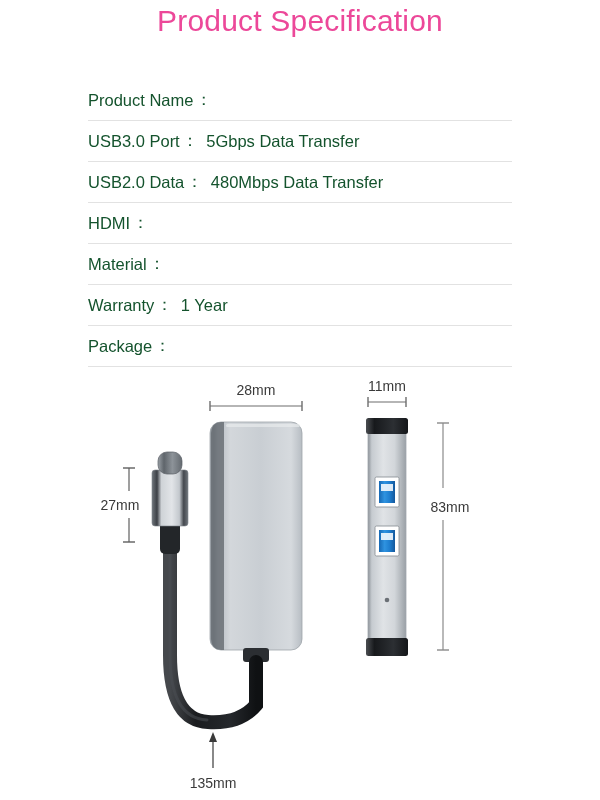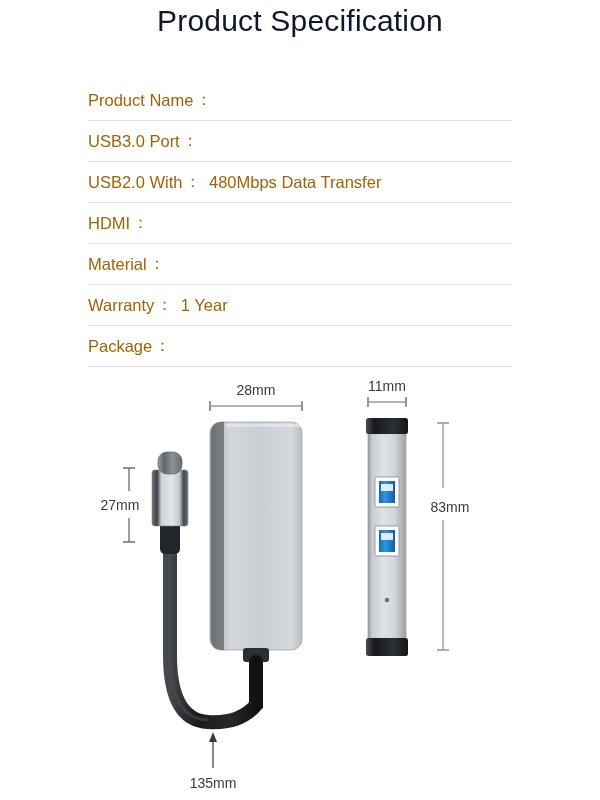--- a/index.html
+++ b/index.html
@@ -18,38 +18,38 @@
 
   
   .title {
     position: absolute;
     top: 4px;
     left: 0;
     width: 600px;
     text-align: center;
     font-size: 30px;
     font-weight: 400;
-    color: #0f172a;
+    color: #ec4899;
     letter-spacing: 0.2px;
   }
 
   
   .spec-table {
     position: absolute;
     top: 80px;
     left: 88px;
     width: 424px;
   }
   .spec-row {
     height: 40px;
     display: flex;
     align-items: center;
     border-bottom: 1px solid #e2e2e2;
     font-size: 16.5px;
-    color: #a16207;
+    color: #14532d;
     white-space: nowrap;
   }
   .spec-row:first-child {
     border-top: none;
   }
   .spec-label { }
   .spec-sep { padding: 0 2px; }
   .spec-value { padding-left: 6px; }
 
   
@@ -76,24 +76,25 @@
 <div class="spec-table">
 
   <div class="spec-row">
     <span class="spec-label">Product Name</span>
     <span class="spec-sep">：</span>
   </div>
 
   <div class="spec-row">
     <span class="spec-label">USB3.0 Port</span>
     <span class="spec-sep">：</span>
-  </div>
-
-  <div class="spec-row">
-    <span class="spec-label">USB2.0 With</span>
+    <span class="spec-value">5Gbps Data Transfer</span>
+  </div>
+
+  <div class="spec-row">
+    <span class="spec-label">USB2.0 Data</span>
     <span class="spec-sep">：</span>
     <span class="spec-value">480Mbps Data Transfer</span>
   </div>
 
   <div class="spec-row">
     <span class="spec-label">HDMI</span>
     <span class="spec-sep">：</span>
   </div>
 
   <div class="spec-row">

